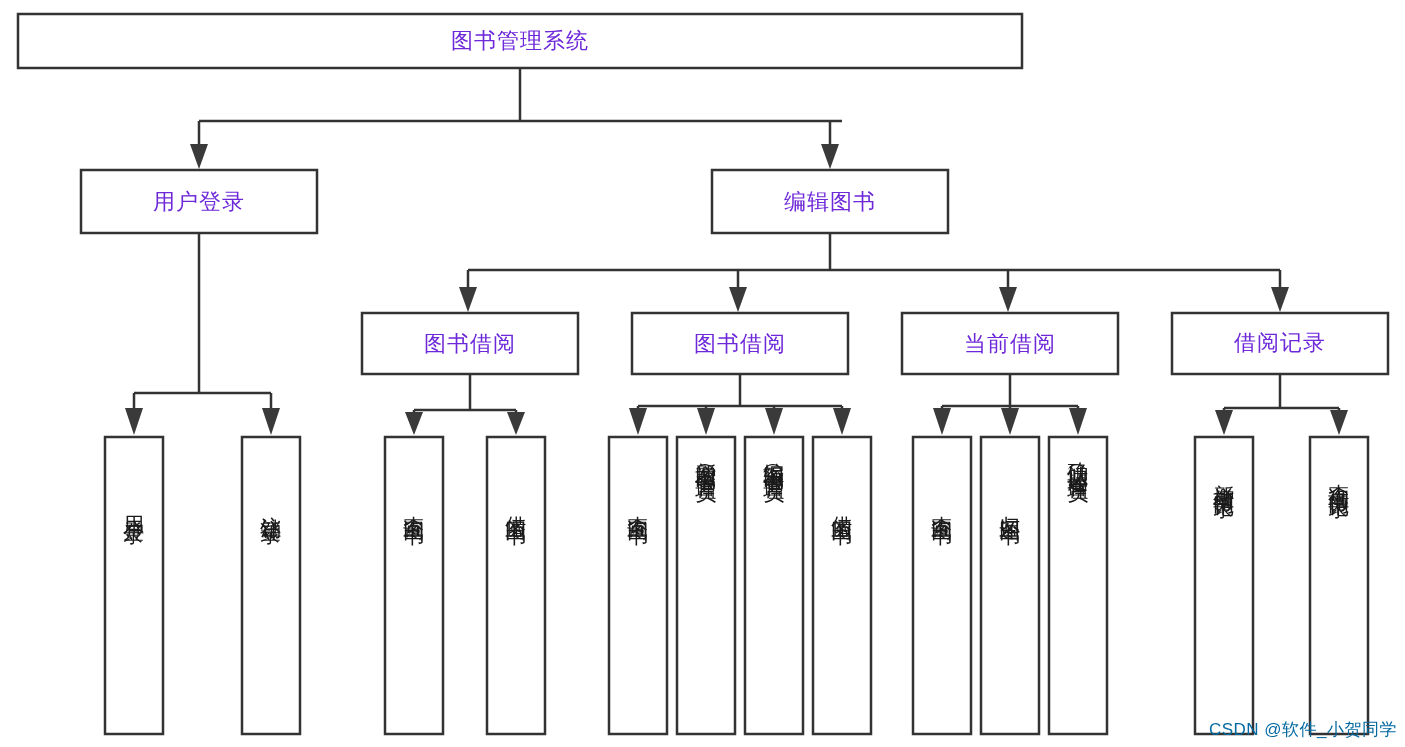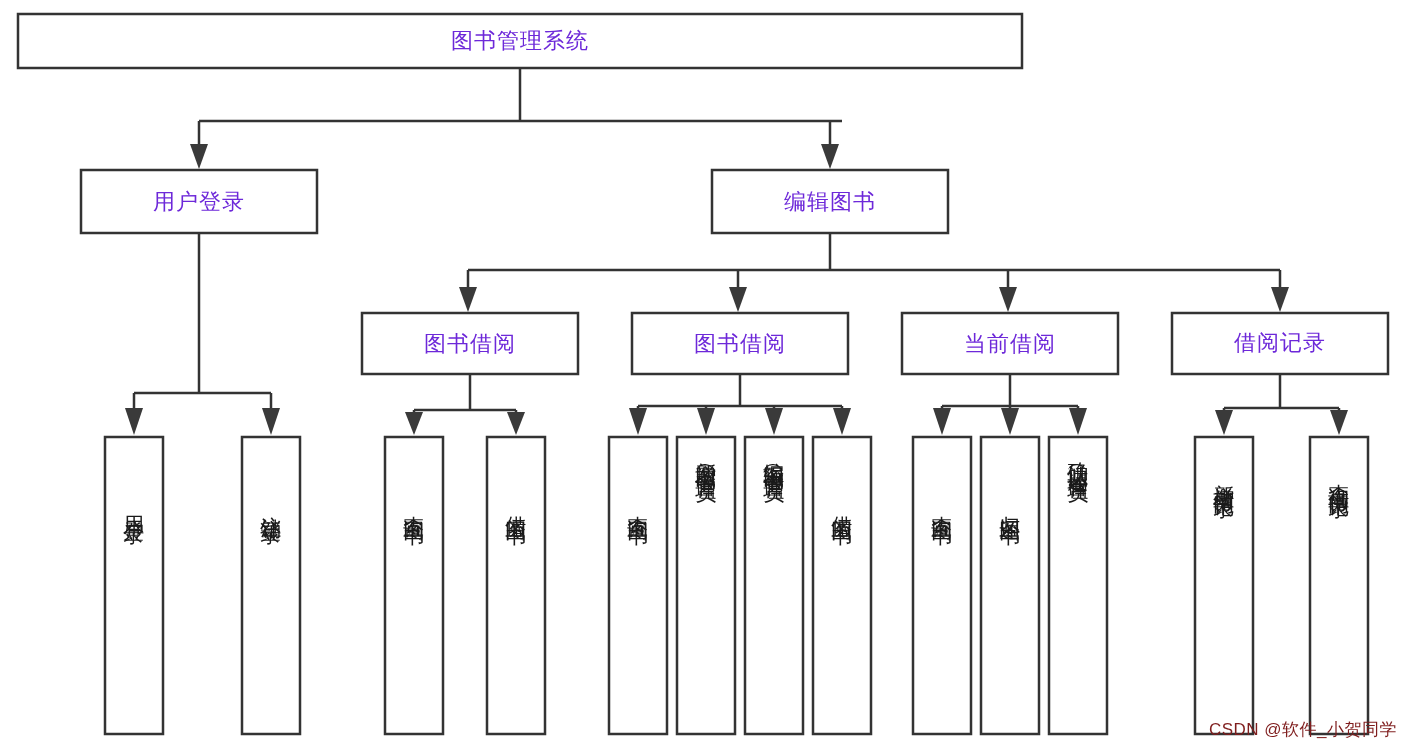--- a/index.html
+++ b/index.html
@@ -70,21 +70,21 @@
     color: #6d28d9;
     letter-spacing: 1px;
     white-space: nowrap;
   }
   #watermark {
     position: absolute;
     right: 8px;
     bottom: 6px;
     font-family: "Liberation Sans", "DejaVu Sans", sans-serif;
     font-size: 17px;
-    color: #7f1d1d;
+    color: #0369a1;
     letter-spacing: 0.5px;
     white-space: nowrap;
   }
 </style>
 </head>
 <body>
 
 <div id="diagram-root">
 
   <svg class="diagram-canvas" viewBox="0 0 1405 747" xmlns="http://www.w3.org/2000/svg">

